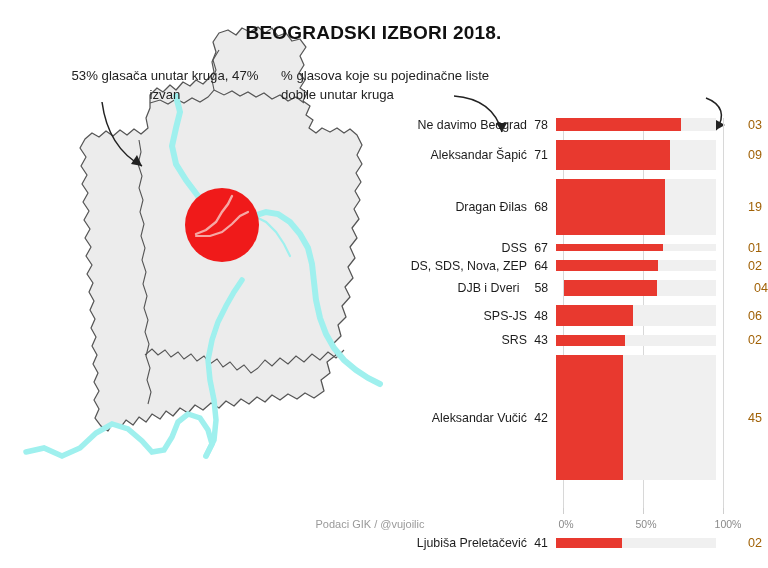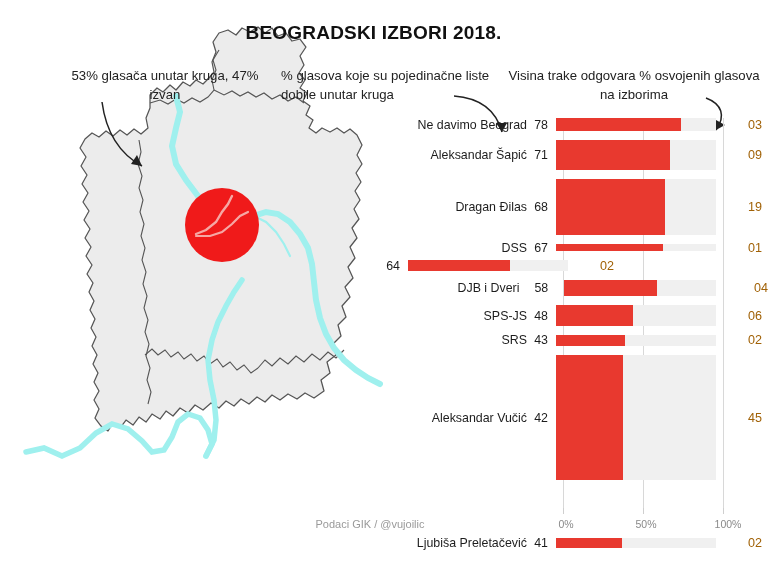--- a/index.html
+++ b/index.html
@@ -155,21 +155,20 @@
     <path d="M6,6 C10,36 24,58 46,70" fill="none" stroke="#222" stroke-width="1.5"></path>
     <path d="M46,70 L35,68 L41,59 Z" fill="#222"></path>
   </svg>
 
   <div class="anno anno-mid">% glasova koje su pojedinačne liste dobile unutar kruga</div>
   <svg class="arrow-svg" style="left:452px;top:94px;" width="80" height="46">
     <path d="M2,2 C28,4 44,16 50,38" fill="none" stroke="#222" stroke-width="1.5"></path>
     <path d="M50,38 L44,29 L55,29 Z" fill="#222"></path>
   </svg>
 
-  <div class="anno anno-right">Visina trake odgovara % osvojenih glasova na izborima</div>
   <svg class="arrow-svg" style="left:700px;top:96px;" width="44" height="42">
     <path d="M6,2 C22,8 26,20 16,34" fill="none" stroke="#222" stroke-width="1.5"></path>
     <path d="M16,34 L16,24 L25,29 Z" fill="#222"></path>
   </svg>
 
   <div class="chart">
     <div class="grid grid-0" style="height: 390px;"></div>
     <div class="grid grid-50" style="height: 390px;"></div>
     <div class="grid grid-100" style="height: 390px;"></div>
 
@@ -200,20 +199,21 @@
         </div>
         <div class="row" style="position: absolute; left: 0px; top: 120.537px; height: 18px;">
           <div class="row-label">DSS</div>
           <div class="row-inpct">67</div>
           <div class="track" style="height: 7.8642px; background: rgb(240, 240, 240);">
             <div class="bar" style="width: 107.2px; background: rgb(232, 57, 47);"></div>
           </div>
           <div class="row-res">01</div>
         </div>
         <div class="row" style="position: absolute; left: 0px; top: 138.741px; height: 18px;">
+          <div class="row-label">DS, SDS, Nova, ZEP</div>
           <div class="row-inpct">64</div>
           <div class="track" style="height: 10.5432px; background: rgb(240, 240, 240);">
             <div class="bar" style="width: 102.4px; background: rgb(232, 57, 47);"></div>
           </div>
           <div class="row-res">02</div>
         </div>
         <div class="row" style="position: absolute; left: 0px; top: 160.963px; height: 18px; gap: 8px;">
           <div class="row-label">DJB i Dveri</div>
           <div class="row-inpct">58</div>
           <div class="track" style="height: 15.9012px; background: rgb(240, 240, 240);">

